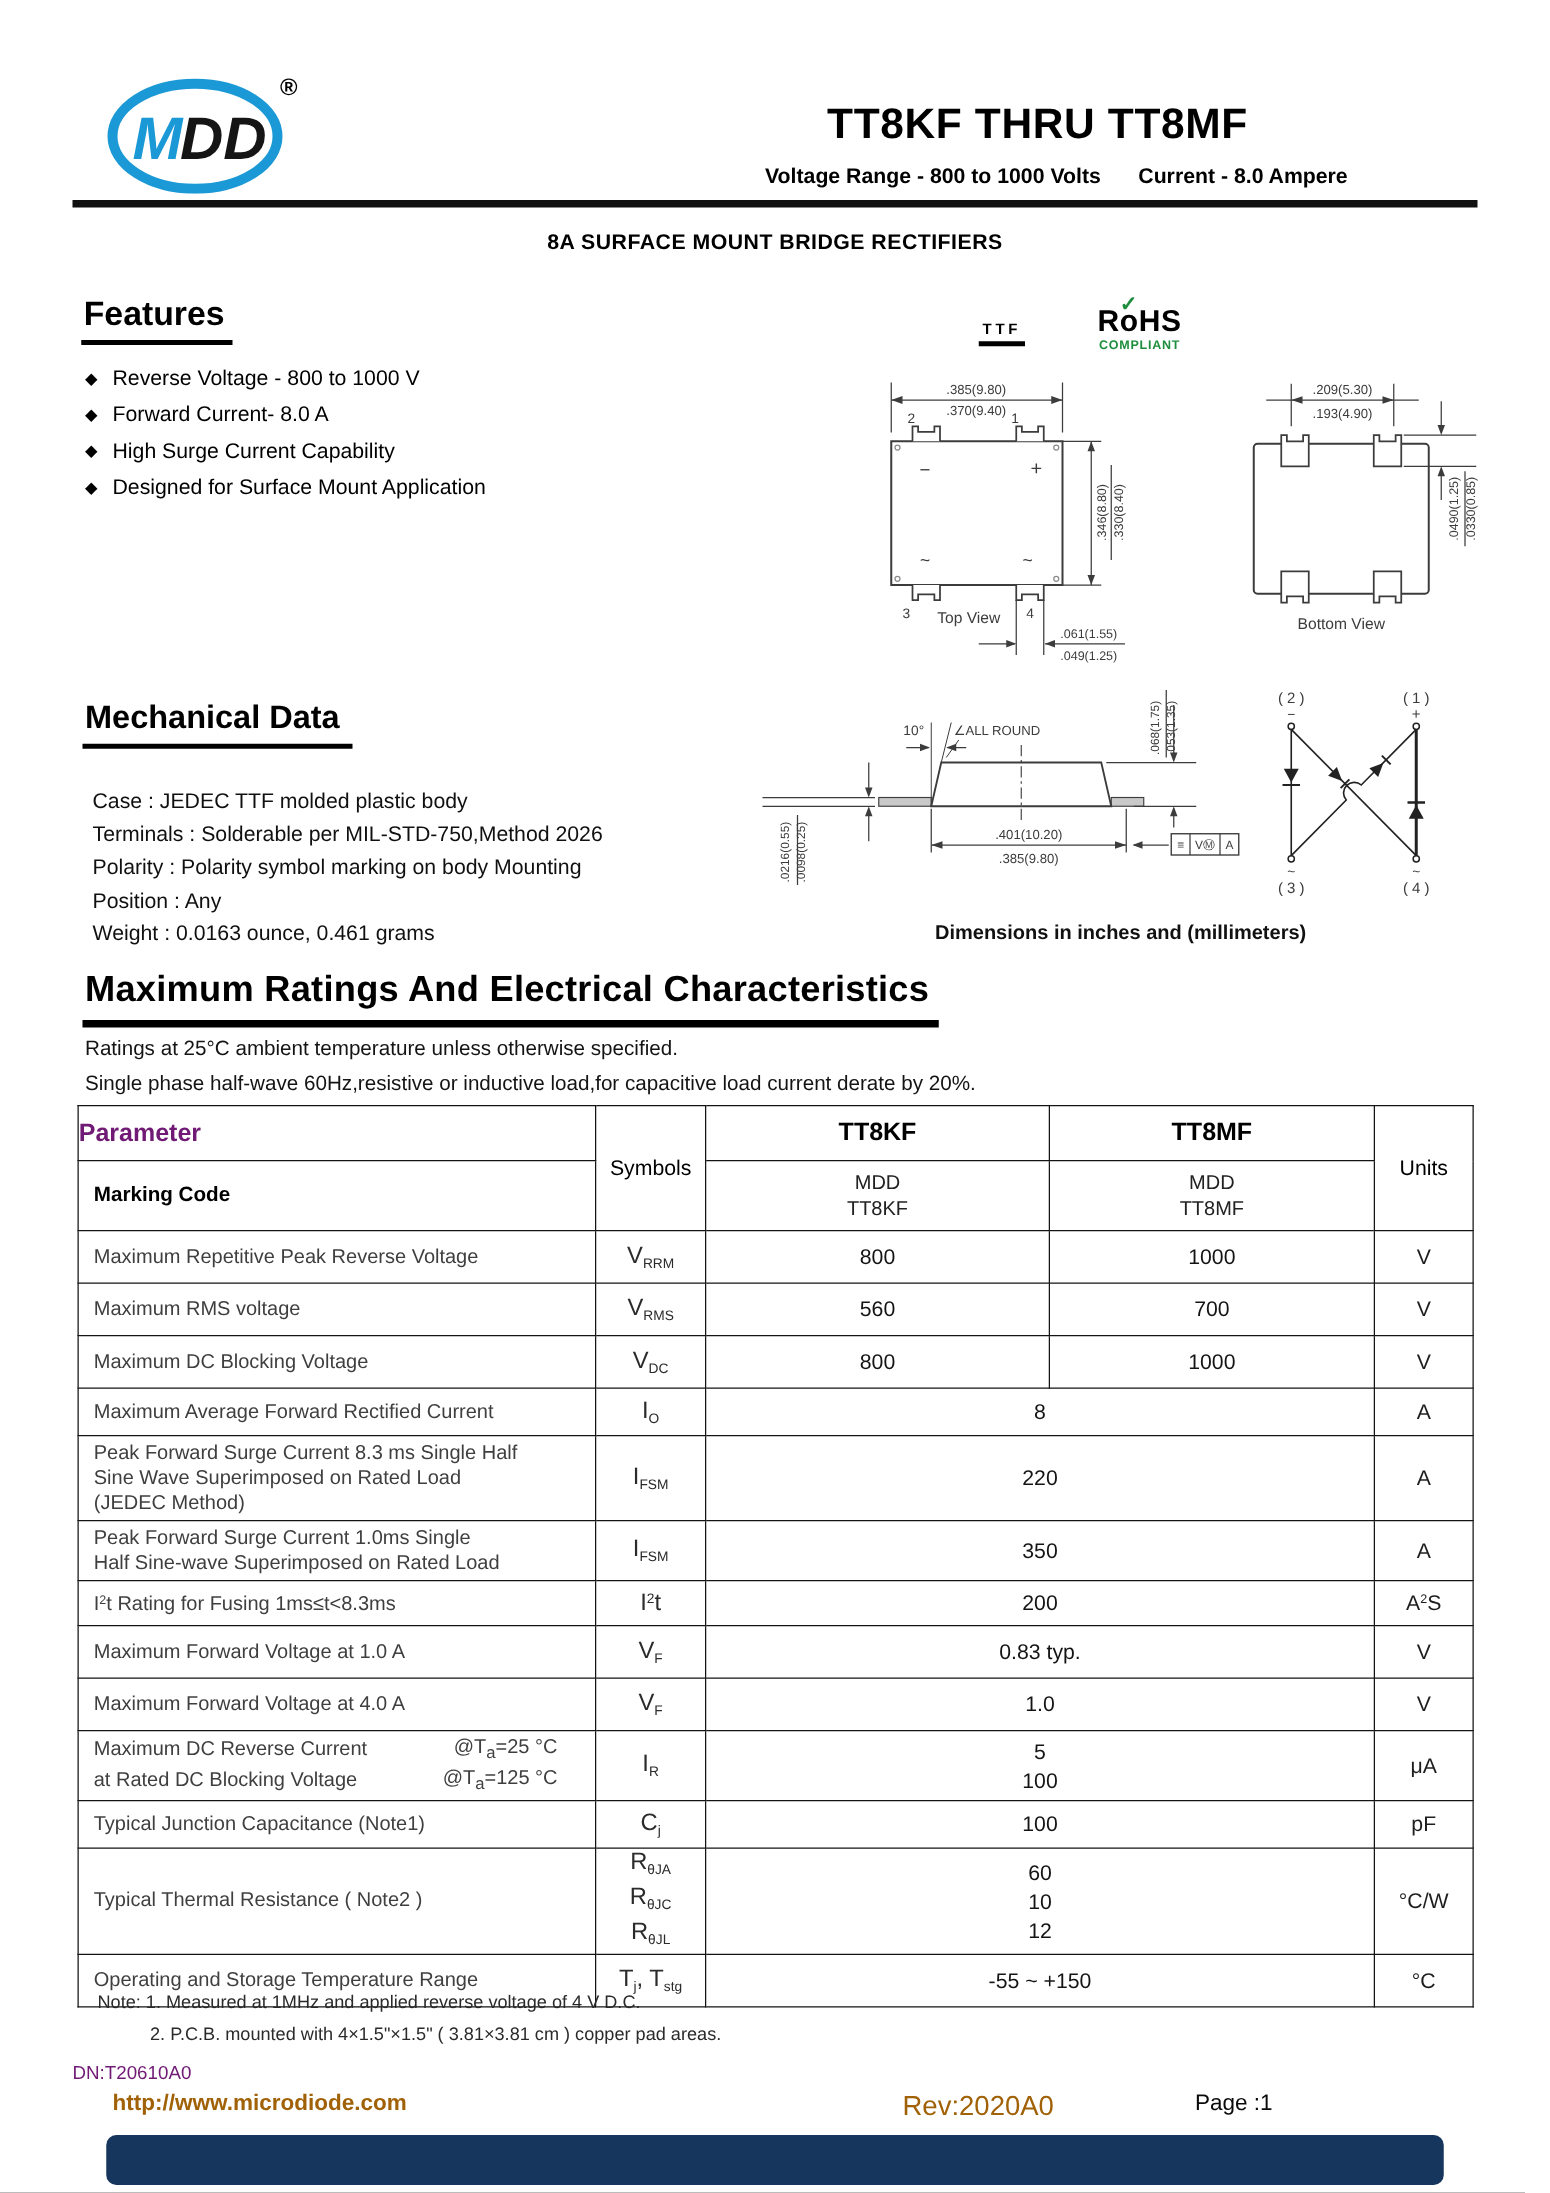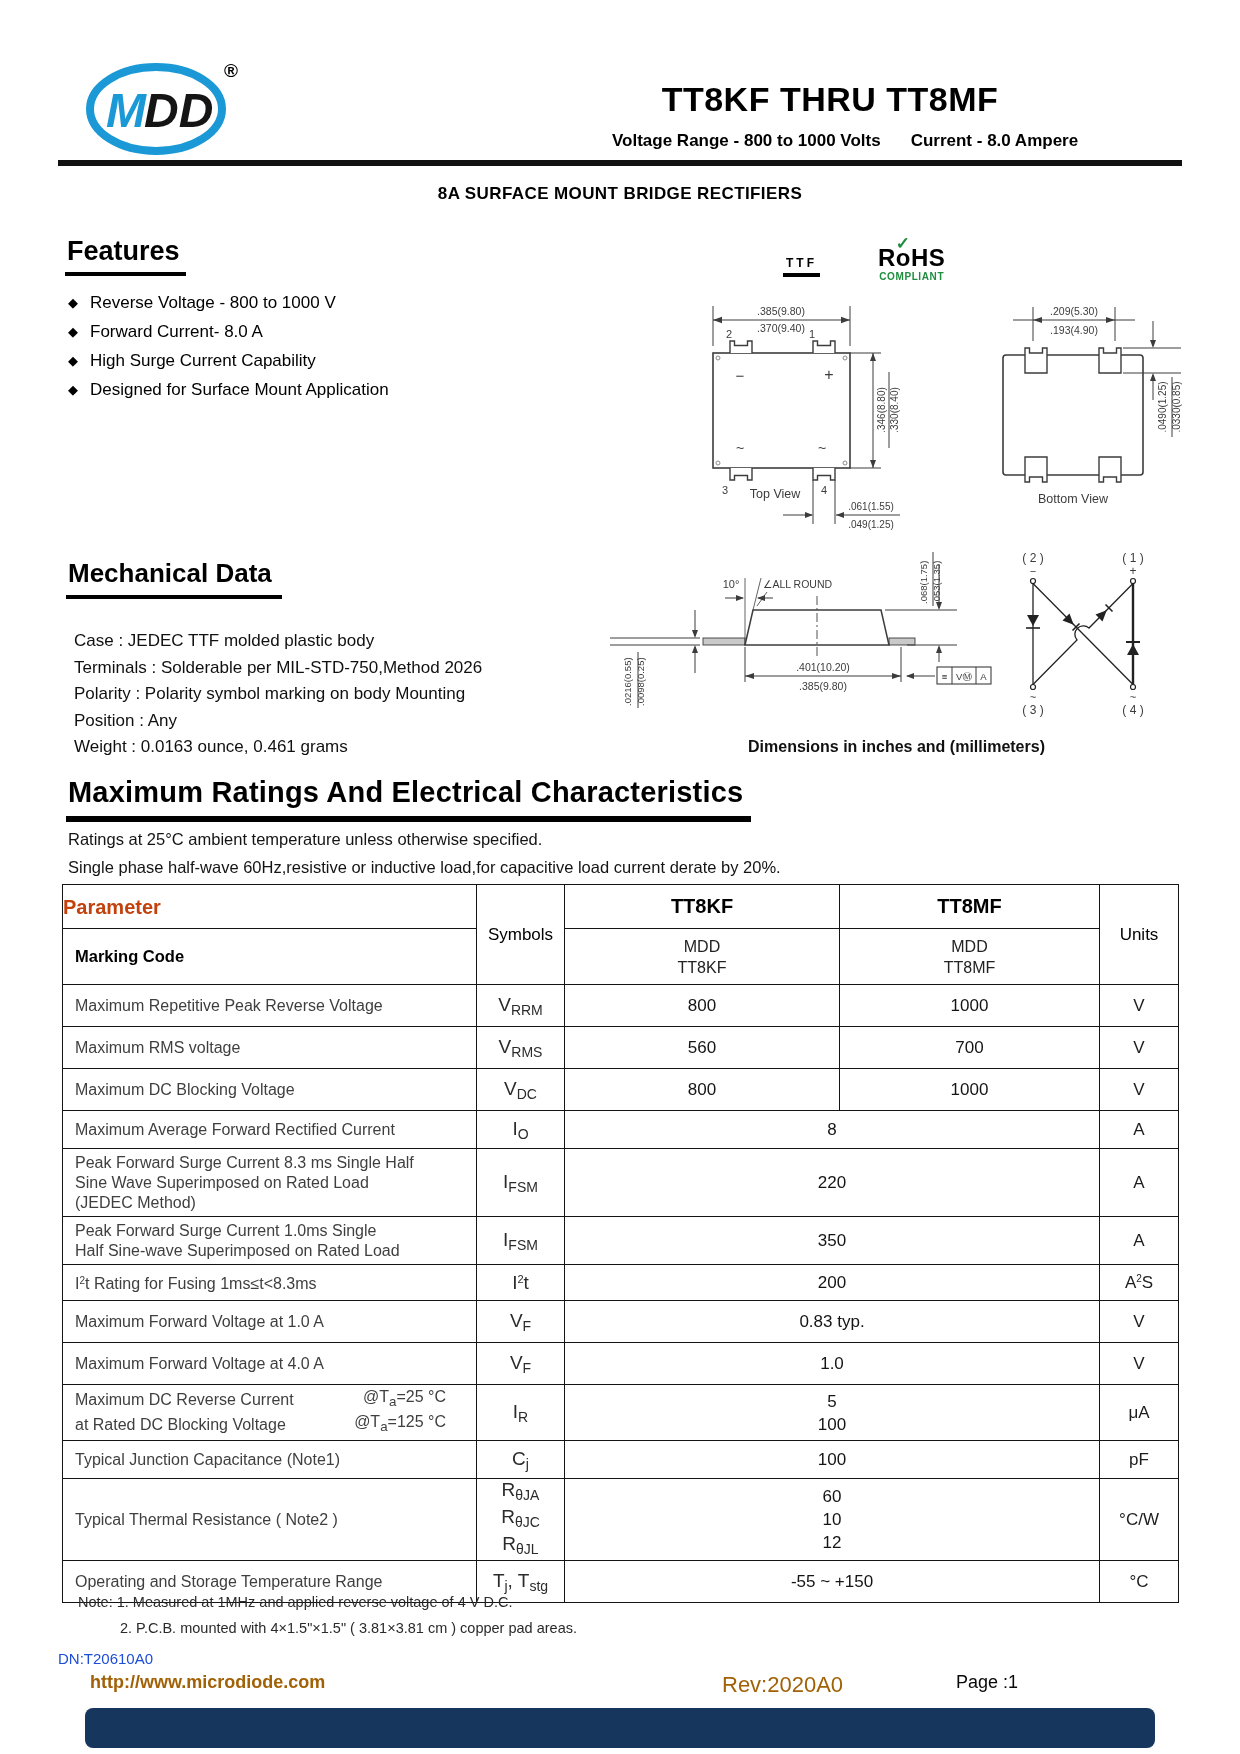--- a/index.html
+++ b/index.html
@@ -47,33 +47,33 @@
           width:1116px;}
   table.t td{border:1.8px solid #141414;padding:0;text-align:center;vertical-align:middle;
              overflow:hidden;}
   .p{text-align:left !important;padding-left:12px !important;color:#3f3f3f;font-size:16px;line-height:20px;}
   .thp{font-size:20px;font-weight:bold;}
   .thm{font-size:20px;font-weight:bold;}
   .ths{font-size:17px;}
   .thmk{font-size:16.5px;font-weight:bold;text-align:left !important;padding-left:12px !important;}
   .mk{font-size:16px;line-height:21px;color:#222;}
   .sym{font-size:19px;color:#2b2b2b;}
-  .sym sub{font-size:14px;vertical-align:-4px;}
+  .sym sub{font-size:11px;vertical-align:-4px;}
   .sym sup{font-size:11px;vertical-align:6px;}
   .val{font-size:17px;color:#141414;}
   .unit{font-size:17px;color:#1d1d1d;}
   .unit sup{font-size:10px;vertical-align:6px;}
   .p sup{font-size:10px;vertical-align:5px;}
   .v2{line-height:23px;}
   .sym3{line-height:22px;}
   .pcond{display:flex;justify-content:space-between;align-items:center;padding-right:30px;height:25px;}
   
   .note1{position:absolute;left:78px;top:1594px;font-size:14.5px;color:#2a2a2a;}
   .note2{position:absolute;left:120px;top:1620px;font-size:14.5px;color:#2a2a2a;}
-  .dn{position:absolute;left:58px;top:1650px;font-size:15px;color:#1d4ed8;}
+  .dn{position:absolute;left:58px;top:1650px;font-size:15px;color:#701a75;}
   .f-url{position:absolute;left:90px;top:1672px;font-size:18px;font-weight:bold;color:#a16207;text-align:right;}
   .f-rev{position:absolute;left:722px;top:1672px;font-size:22px;color:#a16207;}
   .f-page{position:absolute;left:956px;top:1672px;font-size:18px;color:#0a0a0a;}
   .f-bar{position:absolute;left:85px;top:1708px;width:1070px;height:40px;background:#17365d;border-radius:8px;}
 </style>
 </head>
 <body>
 
 <div class="page">
 
@@ -293,21 +293,21 @@
   <table class="t">
     <colgroup>
         <col style="width:414px">
         <col style="width:88px">
         <col style="width:275px">
         <col style="width:260px">
         <col style="width:79px">
       </colgroup>
     <tbody>
     <tr style="height:44px">
-      <td class="thp p" style="text-align:right;padding-left:0 !important;color:#c2410c;">Parameter</td>
+      <td class="thp p" style="text-align:right;padding-left:0 !important;color:#701a75;">Parameter</td>
       <td class="ths" rowspan="2">Symbols</td>
       <td class="thm">TT8KF</td>
       <td class="thm">TT8MF</td>
       <td class="ths" rowspan="2">Units</td>
     </tr>
     <tr style="height:56px">
       <td class="thmk">Marking Code</td>
       <td class="mk">
             <div>MDD</div>
             <div>TT8KF</div>

